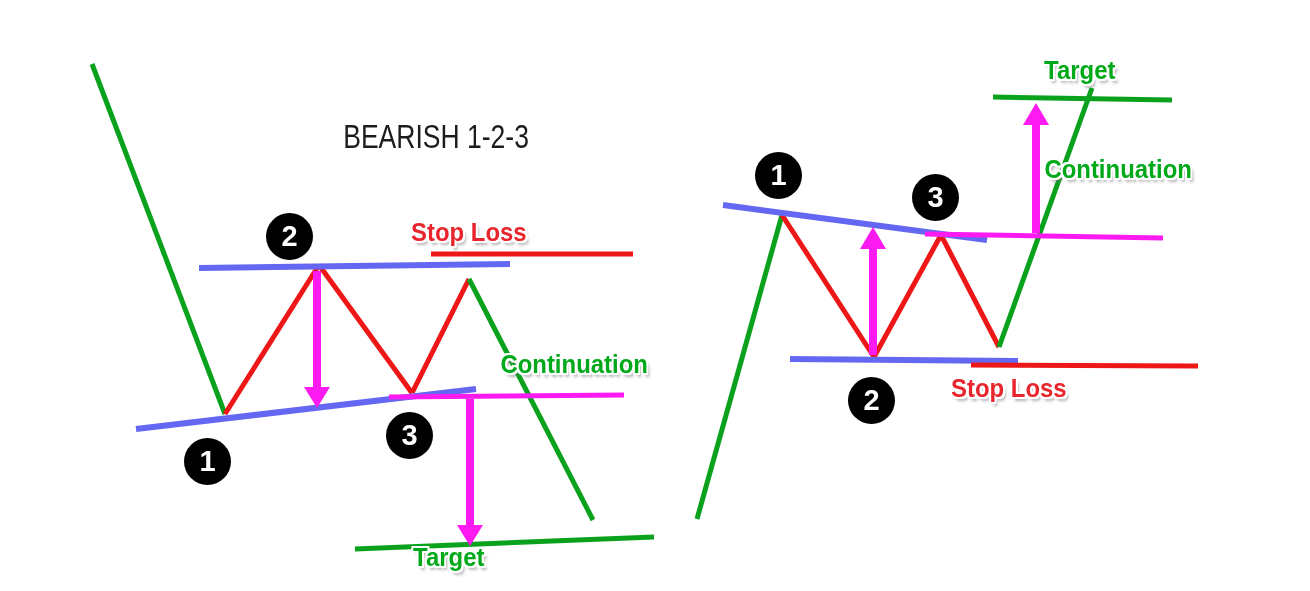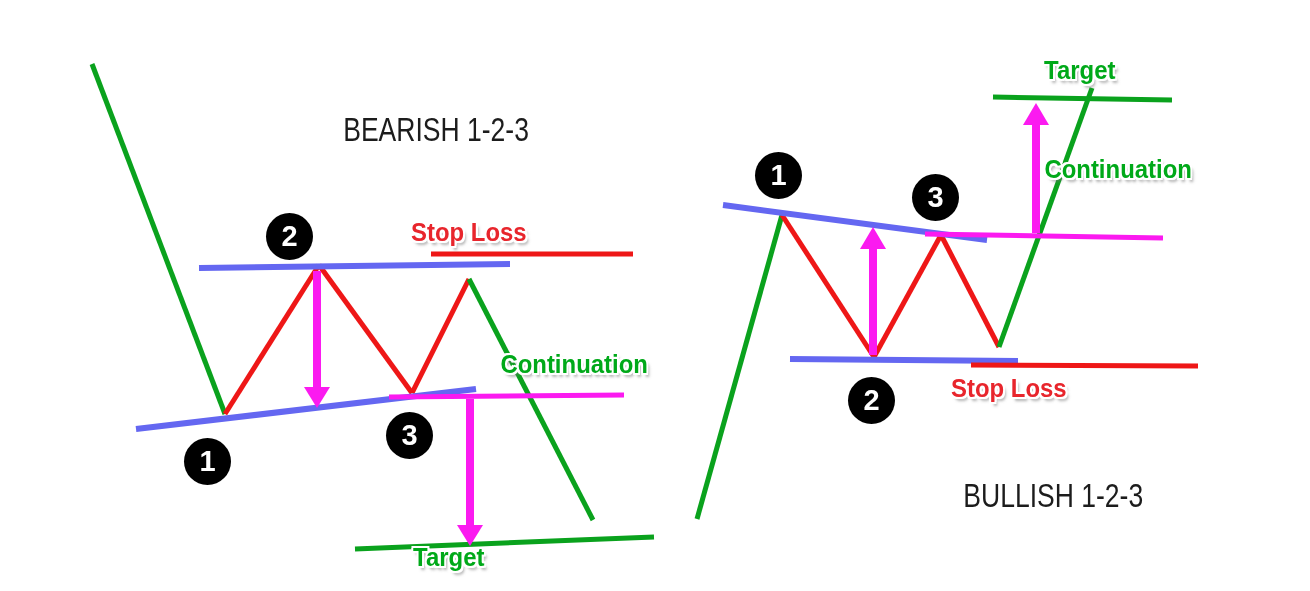--- a/index.html
+++ b/index.html
@@ -86,25 +86,22 @@
         <line class="ln st-m" stroke-width="8" x1="873" y1="355" x2="873" y2="247"></line>
         <polygon class="head" points="860,249 886,249 873,227"></polygon>
       </g>
       <g>
         <line class="ln st-m" stroke-width="8" x1="1036" y1="233" x2="1036" y2="123"></line>
         <polygon class="head" points="1023,125 1049,125 1036,103"></polygon>
       </g>
     </g>
   </svg>
 
-  <div class="title" style="left:236px;top:111px;">
+  <div class="title" style="left:236px;top:118px;">
     <span>BEARISH 1-2-3</span>
-  </div>
-  <div class="title" style="left:853px;top:477px;">
-    <span>BULLISH 1-2-3</span>
   </div>
 
   <div class="lbl lbl-red" style="left:406px;top:219px;">
     <span>Stop Loss</span>
   </div>
   <div class="lbl lbl-green" style="left:494px;top:351px;">
     <span>Continuation</span>
   </div>
   <div class="lbl lbl-green" style="left:410px;top:544px;">
     <span>Target</span>

